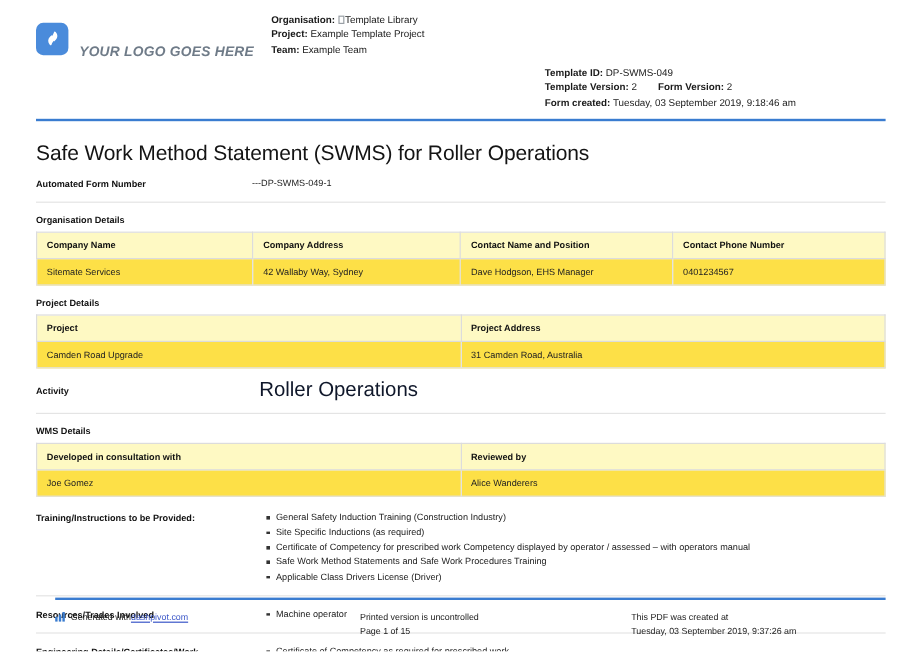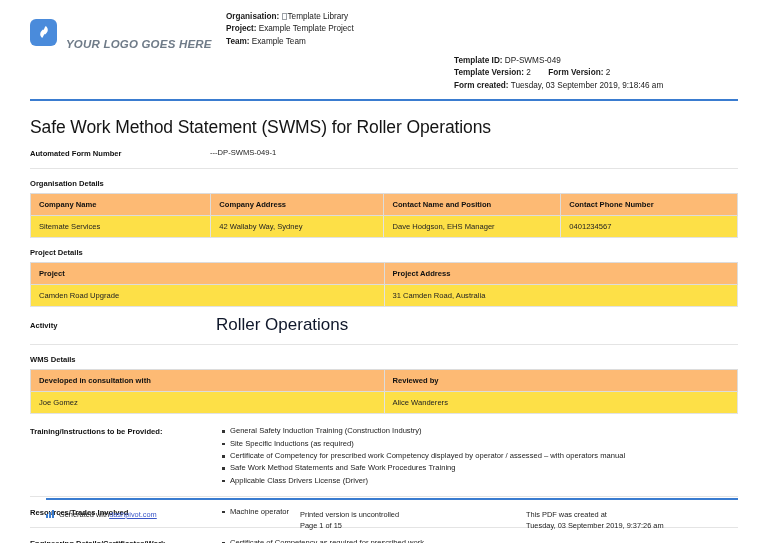--- a/index.html
+++ b/index.html
@@ -134,21 +134,21 @@
   }
 
   
   table.grid {
     width: 100%;
     border-collapse: collapse;
     table-layout: fixed;
     margin-bottom: 2px;
   }
   table.grid th {
-    background: #fdba74;
+    background: #fef9c3;
     font-size: 7.6px;
     font-weight: bold;
     text-align: left;
     padding: 6px 8px;
     border: 1px solid #dcdcdc;
     color: #111;
   }
   table.grid td {
     background: #fde047;
     font-size: 7.6px;

